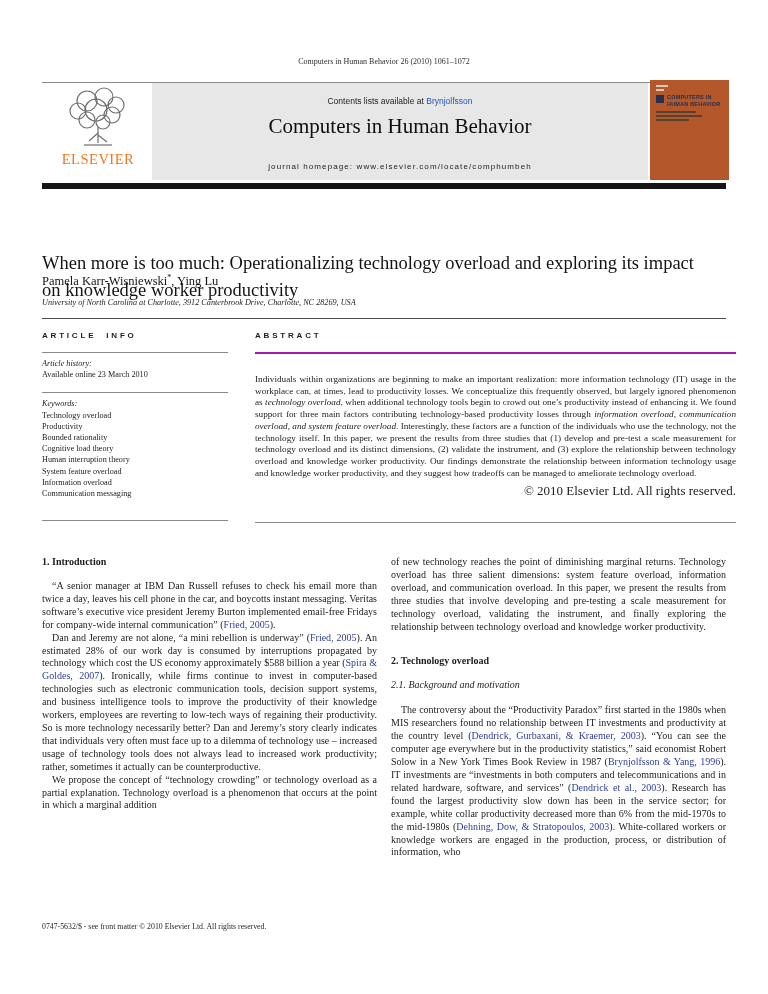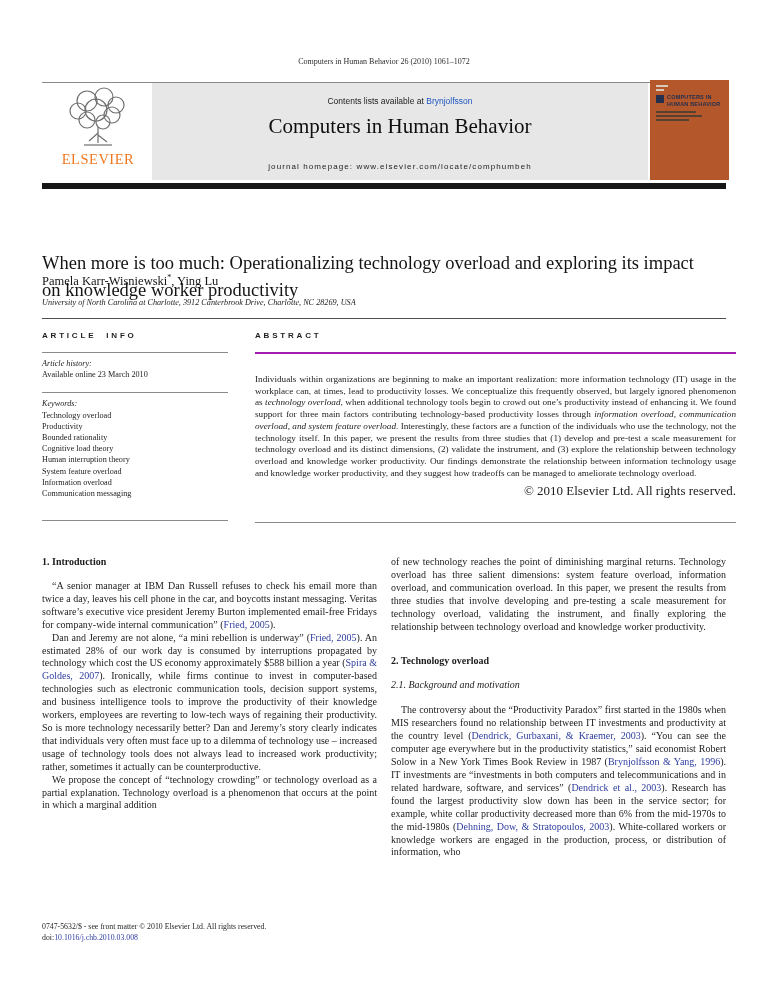--- a/index.html
+++ b/index.html
@@ -172,16 +172,15 @@
   <div class="col-right">
     <p class="body-p noindent"><span>of new technology reaches the point of diminishing marginal returns. Technology overload has three salient dimensions: system feature overload, information overload, and communication overload. In this paper, we present the results from three studies that involve developing and pre-testing a scale measurement for technology overload, validating the instrument, and finally exploring the relationship between technology overload and knowledge worker productivity.</span></p>
     <div class="h2">2. Technology overload</div>
     <div class="h3">2.1. Background and motivation</div>
     <p class="body-p mt"><span>The controversy about the “Productivity Paradox” first started in the 1980s when MIS researchers found no relationship between IT investments and productivity at the country level (</span><span class="link">Dendrick, Gurbaxani, &amp; Kraemer, 2003</span><span>). “You can see the computer age everywhere but in the productivity statistics,” said economist Robert Solow in a New York Times Book Review in 1987 (</span><span class="link">Brynjolfsson &amp; Yang, 1996</span><span>). IT investments are “investments in both computers and telecommunications and in related hardware, software, and services” (</span><span class="link">Dendrick et al., 2003</span><span>). Research has found the largest productivity slow down has been in the service sector; for example, white collar productivity decreased more than 6% from the mid-1970s to the mid-1980s (</span><span class="link">Dehning, Dow, &amp; Stratopoulos, 2003</span><span>). White-collared workers or knowledge workers are engaged in the production, process, or distribution of information, who</span></p>
   </div>
 
 
   <div class="footer">
     <div>0747-5632/$ - see front matter © 2010 Elsevier Ltd. All rights reserved.</div>
-    <div><span>doi:</span><span class="link">10.1016/j.chb.2010.03.008</span></div>
   </div>
 
 </div>
 
 </body></html>

